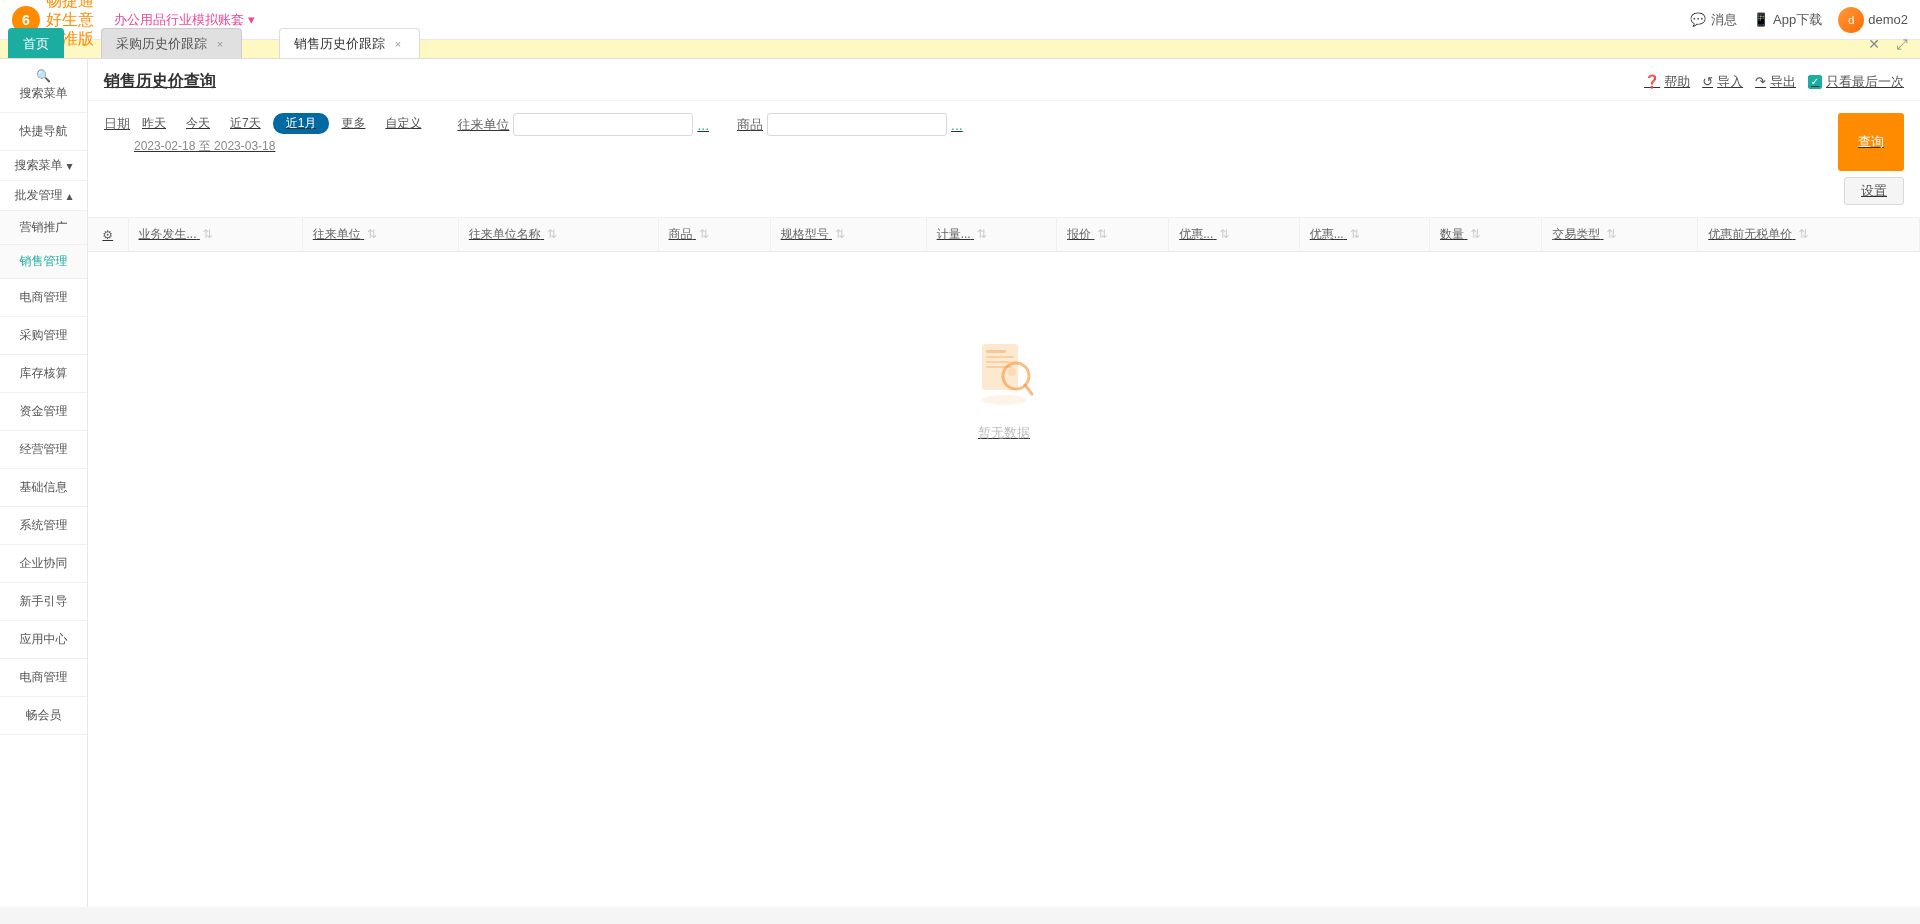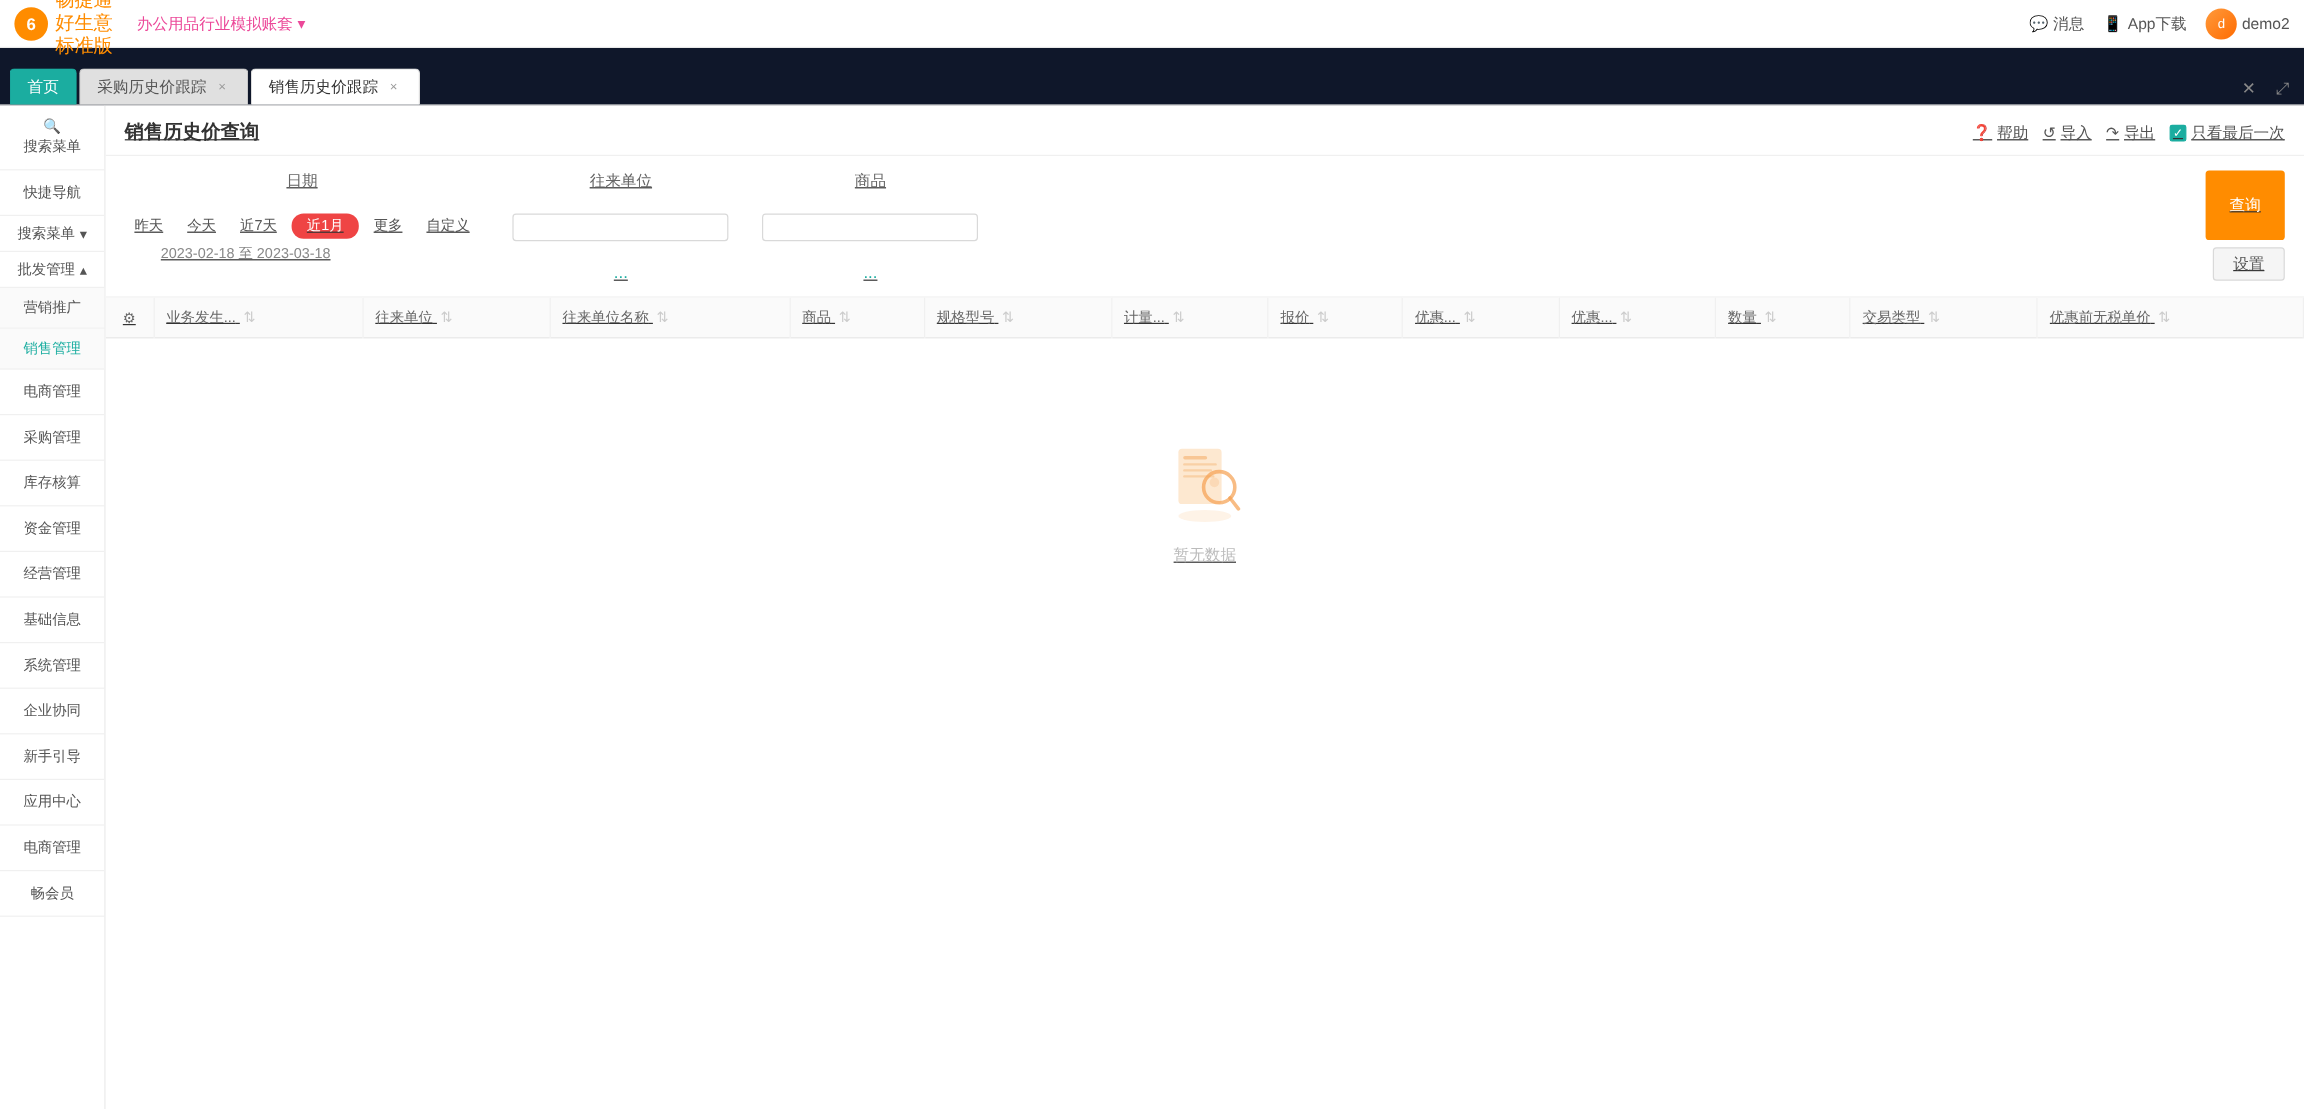--- a/index.html
+++ b/index.html
@@ -74,26 +74,27 @@
       background: linear-gradient(135deg, #ff9a3c, #ff6b00);
       display: flex;
       align-items: center;
       justify-content: center;
       color: #fff;
       font-size: 11px;
     }
 
     
     .tab-bar {
-      height: 48px;
-      background: #0f172a;
+      height: 19px;
+      background: #fef9c3;
       display: flex;
       align-items: flex-end;
       padding: 0 8px;
       border-bottom: 1px solid #ddd;
+      gap: 35px;
     }
     .tab {
       height: 30px;
       padding: 0 14px;
       display: flex;
       align-items: center;
       gap: 6px;
       font-size: 13px;
       cursor: pointer;
       border-radius: 4px 4px 0 0;
@@ -263,43 +264,42 @@
       background: #fff;
       border-bottom: 1px solid #f0f0f0;
       display: flex;
       align-items: flex-start;
       gap: 20px;
       flex-wrap: wrap;
     }
     .filter-group {
       display: flex;
       align-items: center;
-      gap: 18px;
+      gap: 4px;
       flex-wrap: wrap;
-      flex-direction: column;
     }
     .filter-label {
       font-size: 13px;
       color: #666;
       white-space: nowrap;
     }
     .date-options {
       display: flex;
       align-items: center;
       gap: 4px;
     }
     .date-btn {
       padding: 2px 8px;
       font-size: 12px;
       cursor: pointer;
       color: #555;
       border-radius: 3px;
     }
     .date-btn.active {
-      background: #ef4444;
+      background: #0369a1;
       color: #fff;
       border-radius: 10px;
       padding: 2px 13px;
     }
     .date-range {
       font-size: 12px;
       color: #888;
     }
     .filter-input {
       border: 1px solid #d9d9d9;

